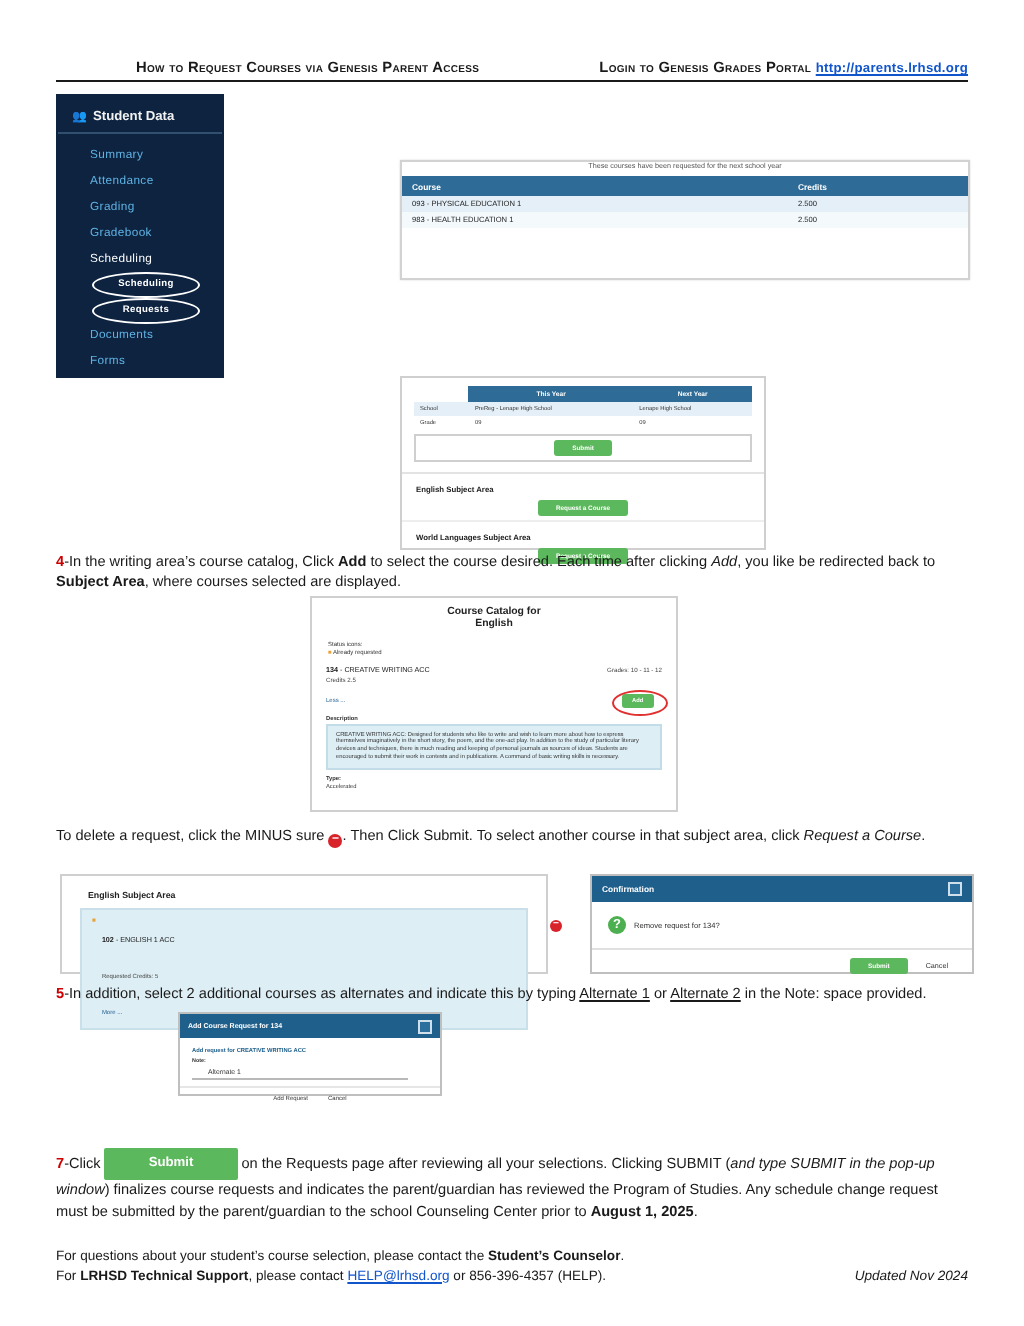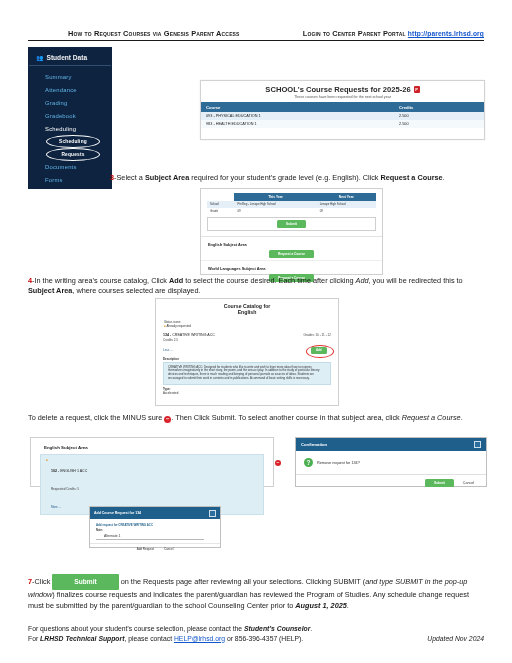--- a/index.html
+++ b/index.html
@@ -44,21 +44,21 @@
     display:flex;align-items:center;justify-content:center;letter-spacing:.2px;
   }
 
   
   .step{
     position:absolute;font-size:7.3px;line-height:10.4px;color:#1a1a1a;
   }
   .step .num{color:#cc0000;font-weight:bold;}
   .b{font-weight:bold;}
   .i{font-style:italic;}
-  .bi{font-weight:bold;font-style:italic;text-align:center;}
+  .bi{font-weight:bold;text-align:center;}
   .u{text-decoration:underline;}
 
   
   .shot{background:#ffffff;border:1px solid #d2d2d2;box-shadow:0 0 1px rgba(0,0,0,.15);}
   .req-shot{position:absolute;left:200px;top:80px;width:283px;height:58px;padding:0;}
   .req-title{
     text-align:center;font-size:7.6px;font-weight:bold;color:#2a2a2a;
     padding:4px 0 1px 0;display:flex;align-items:center;justify-content:center;gap:3px;
   }
   .pdf-ico{
@@ -189,21 +189,21 @@
   .updated{font-style:italic;font-size:6.8px;white-space:nowrap;}
 </style>
 </head>
 <body>
 
 <div class="page">
 
   <div class="doc-header">
     <div class="hdr-left">How to Request Courses via Genesis Parent Access</div>
     <div class="hdr-right">
-      <span>Login to Center Parent Portal</span>
+      <span>Login to Genesis Grades Portal</span>
       <span class="hdr-link">http://parents.lrhsd.org</span>
     </div>
   </div>
 
   <div class="sidebar">
     <div class="sb-head">
       <span class="ico">👥</span>
       <span>Student Data</span>
     </div>
     <div class="sb-list">
@@ -218,24 +218,20 @@
       <div class="sb-pill-wrap">
         <div class="sb-pill">Requests</div>
       </div>
       <div class="sb-item">Documents</div>
       <div class="sb-item">Forms</div>
     </div>
   </div>
 
 
   <div class="req-shot shot">
-    <div class="req-title">
-      <span>SCHOOL's Course Requests for 2025-26</span>
-      <span class="pdf-ico">P</span>
-    </div>
     <div class="req-sub">These courses have been requested for the next school year</div>
     <table class="tbl">
       <thead>
         <tr>
           <th>Course</th>
           <th class="col-credits">Credits</th>
         </tr>
       </thead>
       <tbody>
         <tr class="r0">
@@ -244,23 +240,20 @@
         </tr>
         <tr class="r1">
           <td>983 - HEALTH EDUCATION 1</td>
           <td>2.500</td>
         </tr>
       </tbody>
     </table>
   </div>
 
 
-  <div class="step" style="left:110px;top:173px;width:374px;">
-    <span class="num">3</span><span>-Select a </span><span class="b">Subject Area</span><span> required for your student’s grade level (e.g. English). Click </span><span class="b">Request a Course</span><span>.</span>
-  </div>
 
   <div class="subj-shot">
     <div class="mini-card">
       <table class="yr-tbl">
         <thead>
           <tr>
             <th style="background:#fff;"></th>
             <th>This Year</th>
             <th>Next Year</th>
           </tr>
@@ -290,21 +283,21 @@
     </div>
     <div class="subj-block" style="border-bottom:none;">
       <div class="subj-label">World Languages Subject Area</div>
       <div class="subj-btnrow">
         <span class="btn-green">Request a Course</span>
       </div>
     </div>
   </div>
 
   <div class="step" style="left:28px;top:276px;width:456px;">
-    <span class="num">4</span><span>-In the writing area’s course catalog, Click </span><span class="b">Add</span><span> to select the course desired. Each time after clicking </span><span class="i">Add</span><span>, you will be redirected this to </span><span class="b">Subject Area</span><span>, where courses selected are displayed.</span>
+    <span class="num">4</span><span>-In the writing area’s course catalog, Click </span><span class="b">Add</span><span> to select the course desired. Each time after clicking </span><span class="i">Add</span><span>, you like be redirected back to </span><span class="b">Subject Area</span><span>, where courses selected are displayed.</span>
   </div>
 
   <div class="cat-shot">
     <div class="cat-title">
       <div>Course Catalog for</div>
       <div>English</div>
     </div>
     <div class="cat-status">
       <div>Status icons:</div>
       <div>
@@ -370,20 +363,23 @@
     <div class="conf-body">
       <span class="q-ico">?</span>
       <span class="conf-msg">Remove request for 134?</span>
     </div>
     <div class="conf-foot">
       <span class="btn-green">Submit</span>
       <span class="conf-cancel">Cancel</span>
     </div>
   </div>
 
+  <div class="step" style="left:28px;top:492px;width:456px;">
+    <span class="num">5</span><span>-In addition, select 2 additional courses as alternates and indicate this by typing </span><span class="u">Alternate 1</span><span> or </span><span class="u">Alternate 2</span><span> in the Note: space provided.</span>
+  </div>
 
   <div class="add-shot">
     <div class="add-bar">
       <span>Add Course Request for 134</span>
       <span class="conf-x"></span>
     </div>
     <div class="add-body">
       <div class="add-line">Add request for CREATIVE WRITING ACC</div>
       <div class="add-note">Note:</div>
       <div class="add-input">Alternate 1</div>

